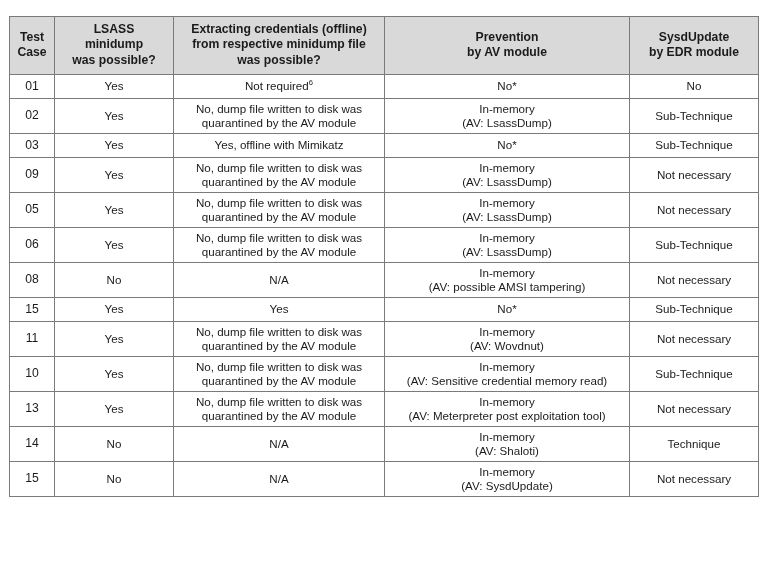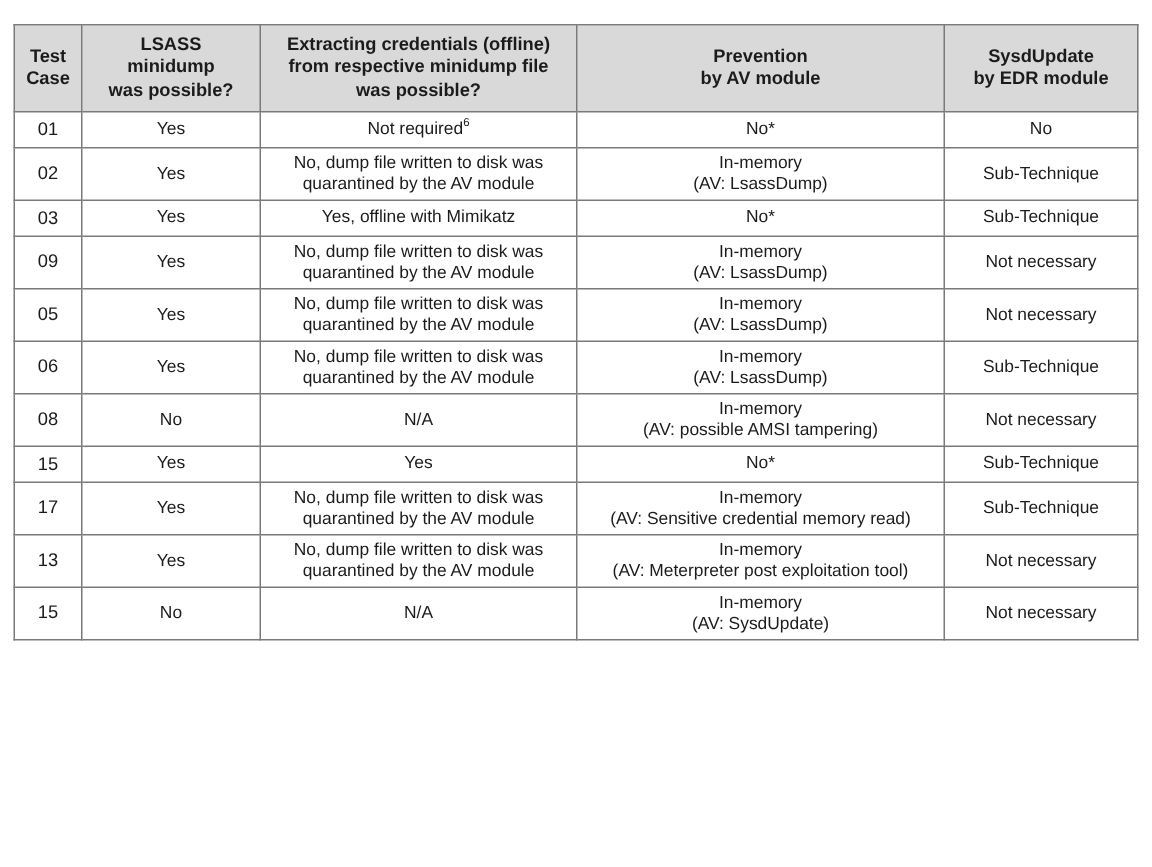--- a/index.html
+++ b/index.html
@@ -193,21 +193,34 @@
           <td>Yes</td>
           <td>
             <span class="l2">Yes</span>
           </td>
           <td>
             <span class="l2">No*</span>
           </td>
           <td>Sub-Technique</td>
         </tr>
         <tr class="double-line">
-          <td class="tc">17</td>
+          <td class="tc">11</td>
+          <td>Yes</td>
+          <td>
+            <span class="l2">No, dump file written to disk was</span>
+            <span class="l2">quarantined by the AV module</span>
+          </td>
+          <td>
+            <span class="l2">In-memory</span>
+            <span class="l2">(AV: Wovdnut)</span>
+          </td>
+          <td>Not necessary</td>
+        </tr>
+        <tr class="double-line">
+          <td class="tc">10</td>
           <td>Yes</td>
           <td>
             <span class="l2">No, dump file written to disk was</span>
             <span class="l2">quarantined by the AV module</span>
           </td>
           <td>
             <span class="l2">In-memory</span>
             <span class="l2">(AV: Sensitive credential memory read)</span>
           </td>
           <td>Sub-Technique</td>
@@ -217,20 +230,32 @@
           <td>Yes</td>
           <td>
             <span class="l2">No, dump file written to disk was</span>
             <span class="l2">quarantined by the AV module</span>
           </td>
           <td>
             <span class="l2">In-memory</span>
             <span class="l2">(AV: Meterpreter post exploitation tool)</span>
           </td>
           <td>Not necessary</td>
+        </tr>
+        <tr class="double-line">
+          <td class="tc">14</td>
+          <td>No</td>
+          <td>
+            <span class="l2">N/A</span>
+          </td>
+          <td>
+            <span class="l2">In-memory</span>
+            <span class="l2">(AV: Shaloti)</span>
+          </td>
+          <td>Technique</td>
         </tr>
         <tr class="double-line">
           <td class="tc">15</td>
           <td>No</td>
           <td>
             <span class="l2">N/A</span>
           </td>
           <td>
             <span class="l2">In-memory</span>
             <span class="l2">(AV: SysdUpdate)</span>

